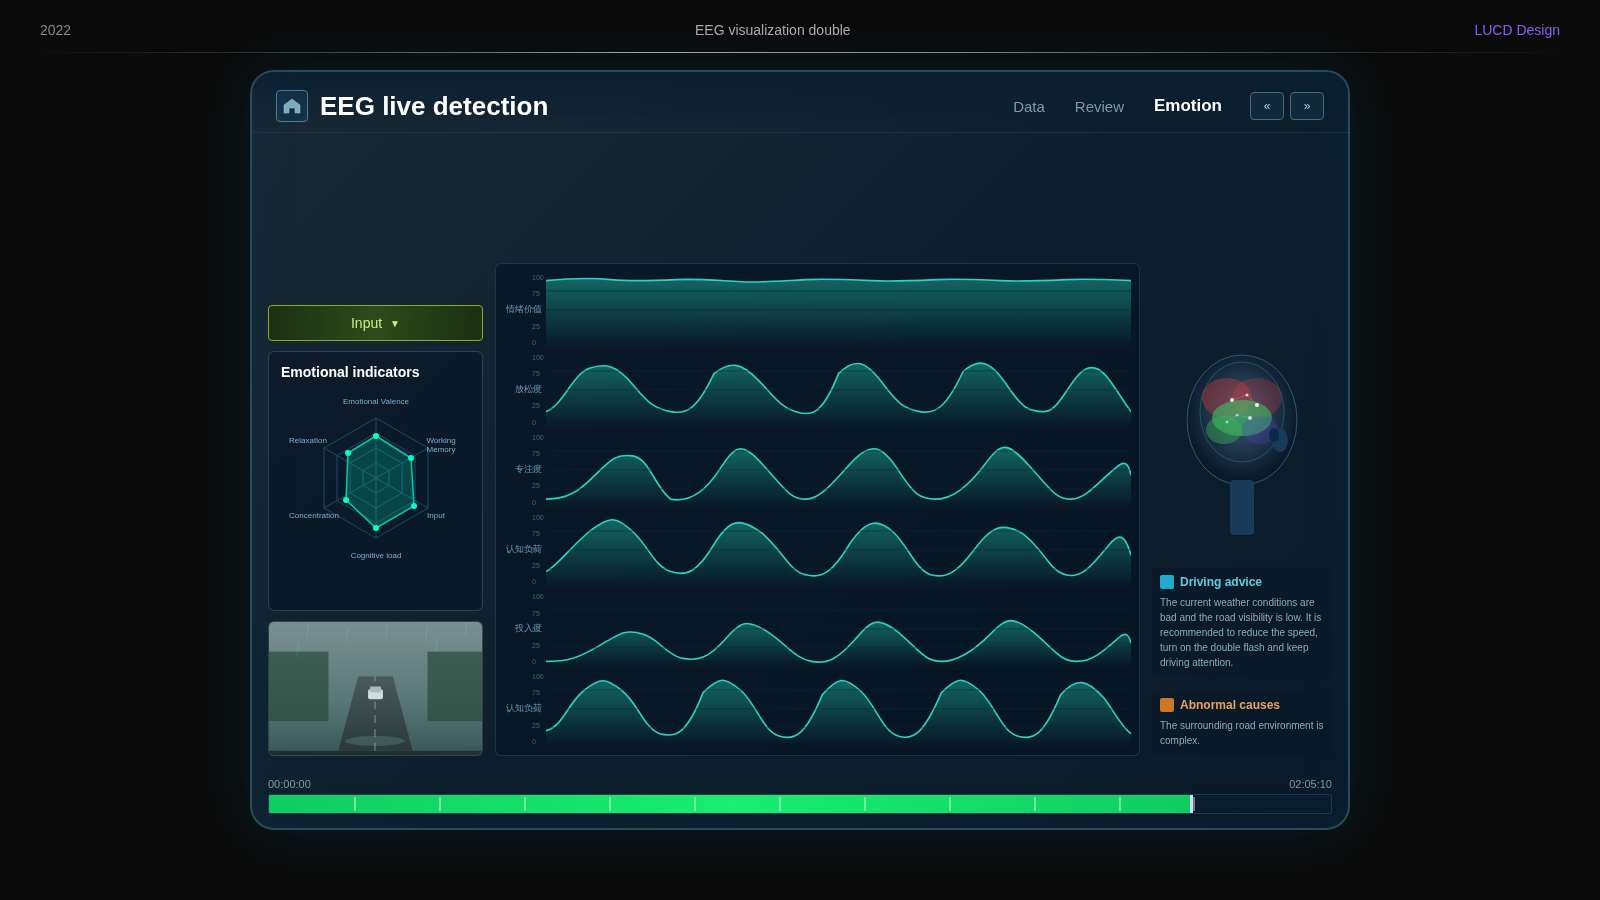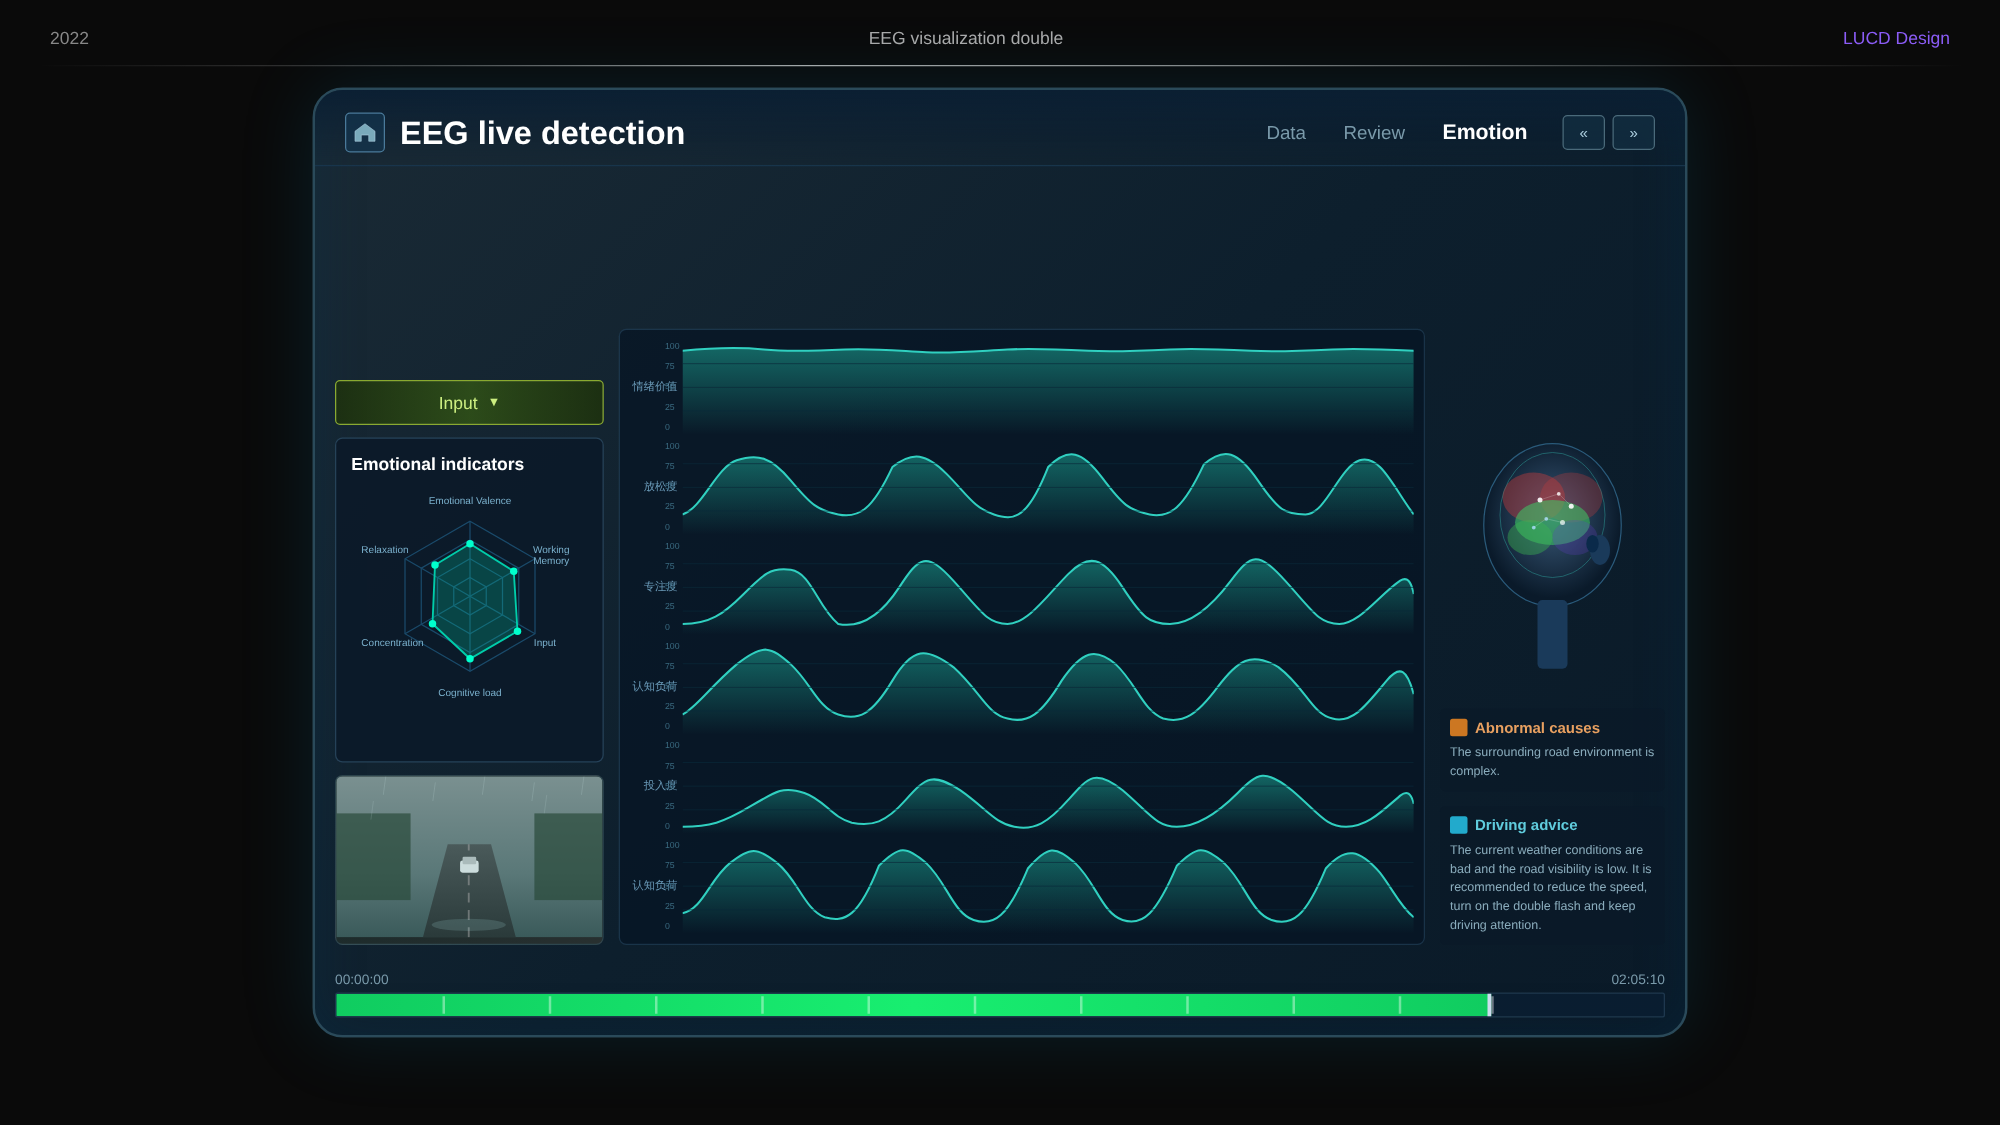--- a/index.html
+++ b/index.html
@@ -612,32 +612,32 @@
           <line x1="75" y1="75" x2="88" y2="78" stroke="rgba(255,255,255,0.3)" stroke-width="0.5"></line>
           <line x1="65" y1="82" x2="75" y2="75" stroke="rgba(255,255,255,0.3)" stroke-width="0.5"></line>
 
           <ellipse cx="118" cy="100" rx="8" ry="12" fill="#1a3a5a"></ellipse>
           <ellipse cx="112" cy="95" rx="5" ry="7" fill="#0a2a4a"></ellipse>
         </svg>
       </div>
 
       <div class="info-section">
         <div class="info-heading">
+          <div class="info-icon teal"></div>
+          <span class="info-title teal">Driving advice</span>
+        </div>
+        <p class="info-body">The current weather conditions are bad and the road visibility is low. It is recommended to reduce the speed, turn on the double flash and keep driving attention.</p>
+      </div>
+
+      <div class="info-section">
+        <div class="info-heading">
           <div class="info-icon orange"></div>
           <span class="info-title">Abnormal causes</span>
         </div>
         <p class="info-body">The surrounding road environment is complex.</p>
-      </div>
-
-      <div class="info-section">
-        <div class="info-heading">
-          <div class="info-icon teal"></div>
-          <span class="info-title teal">Driving advice</span>
-        </div>
-        <p class="info-body">The current weather conditions are bad and the road visibility is low. It is recommended to reduce the speed, turn on the double flash and keep driving attention.</p>
       </div>
     </div>
   </div>
 
   <div class="timeline-bar">
     <div class="time-labels">
       <span class="time-label">00:00:00</span>
       <span class="time-label">02:05:10</span>
     </div>
     <div class="timeline-track">

